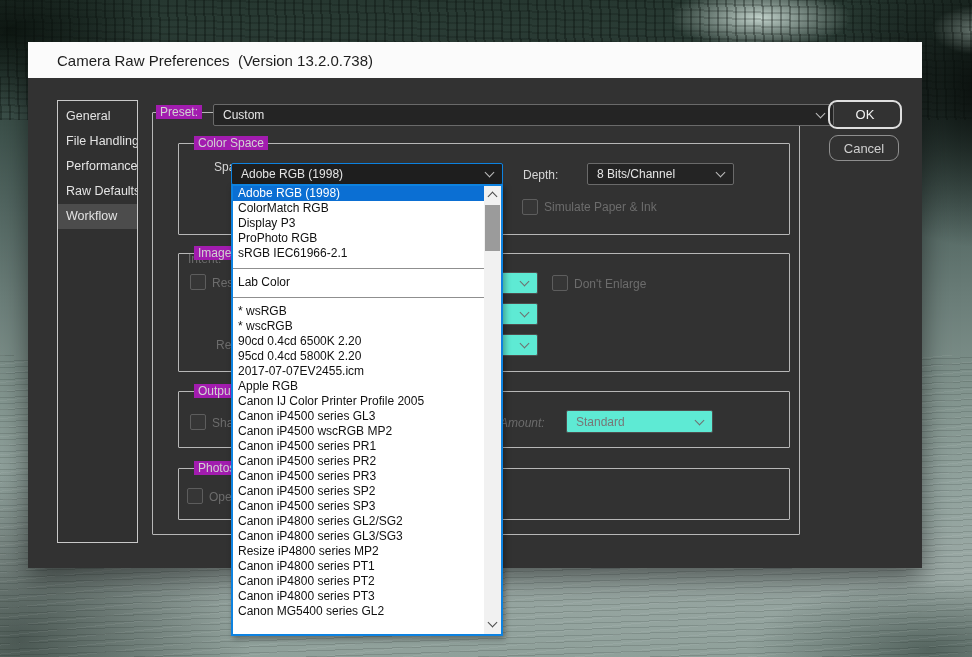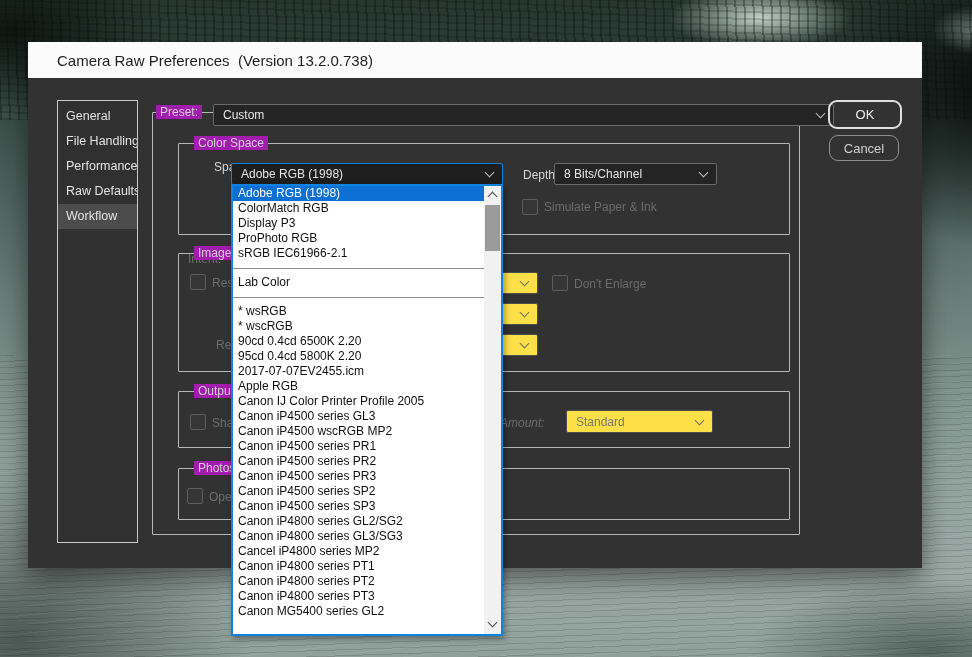--- a/index.html
+++ b/index.html
@@ -42,21 +42,21 @@
   .gtitle{position:absolute;font-size:12px;color:#d2d2d2;background:#a21caf;
           padding:0 4px;white-space:nowrap;line-height:14px;}
 
   .lbl{position:absolute;font-size:12px;color:#d6d6d6;white-space:nowrap;}
   .lbl.dis{color:#6c6c6c;}
 
   .combo{position:absolute;background:#242424;border:1px solid #6a6a6a;border-radius:2px;
          box-sizing:border-box;display:flex;align-items:center;
          font-size:12px;color:#e5e5e5;padding:0 24px 0 9px;white-space:nowrap;overflow:hidden;}
   .combo.open{border-color:var(--accent);background:#1e1e1e;}
-  .combo.dis{background:#fde047;border-color:#4e4e4e;color:#777777;align-items:center;}
+  .combo.dis{background:#5eead4;border-color:#4e4e4e;color:#777777;align-items:center;}
   .chev{position:absolute;right:9px;top:50%;width:6px;height:6px;margin-top:-5px;
         border-right:1.6px solid #bdbdbd;border-bottom:1.6px solid #bdbdbd;
         transform:rotate(45deg);}
   .combo.dis .chev{border-color:#6f6f6f;}
 
   .cb{position:absolute;width:14px;height:14px;border:1px solid #5d5d5d;border-radius:2px;
       background:rgba(255,255,255,0.02);}
 
   .btn{position:absolute;display:flex;align-items:center;justify-content:center;
        font-size:13px;border-radius:9px;background:transparent;cursor:default;}
@@ -107,21 +107,21 @@
     </div>
 
     <div class="gbox" style="left:150px;top:101px;width:612px;height:92px;"></div>
     <span class="gtitle" style="left:166px;top:94px;">Color Space</span>
     <span class="lbl" style="left:162px;top:118px;margin-left:24px;">Space:</span>
     <div class="combo open" style="left:203px;top:121px;width:272px;height:22px;">
       <span>Adobe RGB (1998)</span>
       <i class="chev"></i>
     </div>
     <span class="lbl" style="left:495px;top:126px;">Depth:</span>
-    <div class="combo" style="left:526px;top:121px;width:163px;height:22px;">
+    <div class="combo" style="left:559px;top:121px;width:147px;height:22px;">
       <span>8 Bits/Channel</span>
       <i class="chev"></i>
     </div>
     <span class="lbl dis" style="left:160px;top:174px;margin-top:36px;">Intent:</span>
     <span class="cb" style="left:494px;top:157px;"></span>
     <span class="lbl dis" style="left:516px;top:158px;">Simulate Paper &amp; Ink</span>
 
     <div class="gbox" style="left:150px;top:211px;width:612px;height:119px;"></div>
     <span class="gtitle" style="left:166px;top:204px;">Image Sizing</span>
     <span class="cb" style="left:162px;top:232px;"></span>
@@ -177,21 +177,21 @@
         <div class="drop-item">Canon IJ Color Printer Profile 2005</div>
         <div class="drop-item">Canon iP4500 series GL3</div>
         <div class="drop-item">Canon iP4500 wscRGB MP2</div>
         <div class="drop-item">Canon iP4500 series PR1</div>
         <div class="drop-item">Canon iP4500 series PR2</div>
         <div class="drop-item">Canon iP4500 series PR3</div>
         <div class="drop-item">Canon iP4500 series SP2</div>
         <div class="drop-item">Canon iP4500 series SP3</div>
         <div class="drop-item">Canon iP4800 series GL2/SG2</div>
         <div class="drop-item">Canon iP4800 series GL3/SG3</div>
-        <div class="drop-item">Cancel iP4800 series MP2</div>
+        <div class="drop-item">Resize iP4800 series MP2</div>
         <div class="drop-item">Canon iP4800 series PT1</div>
         <div class="drop-item">Canon iP4800 series PT2</div>
         <div class="drop-item">Canon iP4800 series PT3</div>
         <div class="drop-item">Canon MG5400 series GL2</div>
       </div>
     <div class="sbar">
       <div class="sbtn up">
           <i class="chev"></i>
         </div>
       <div class="sthumb"></div>

